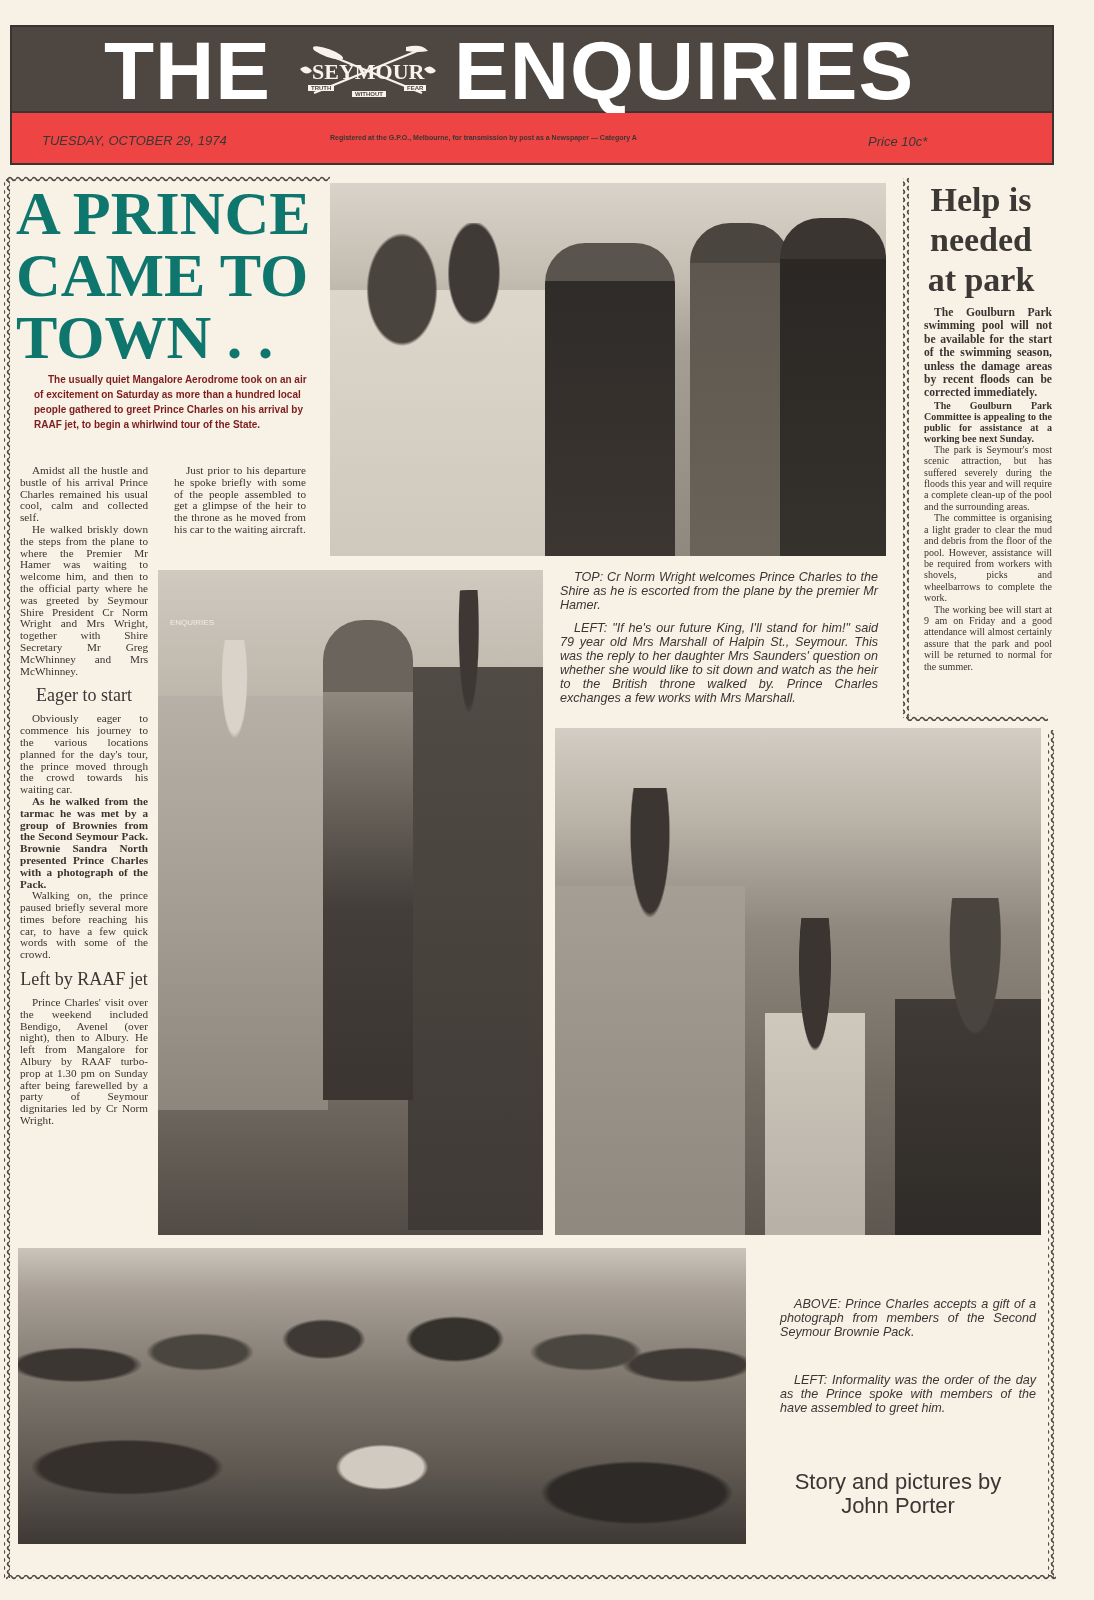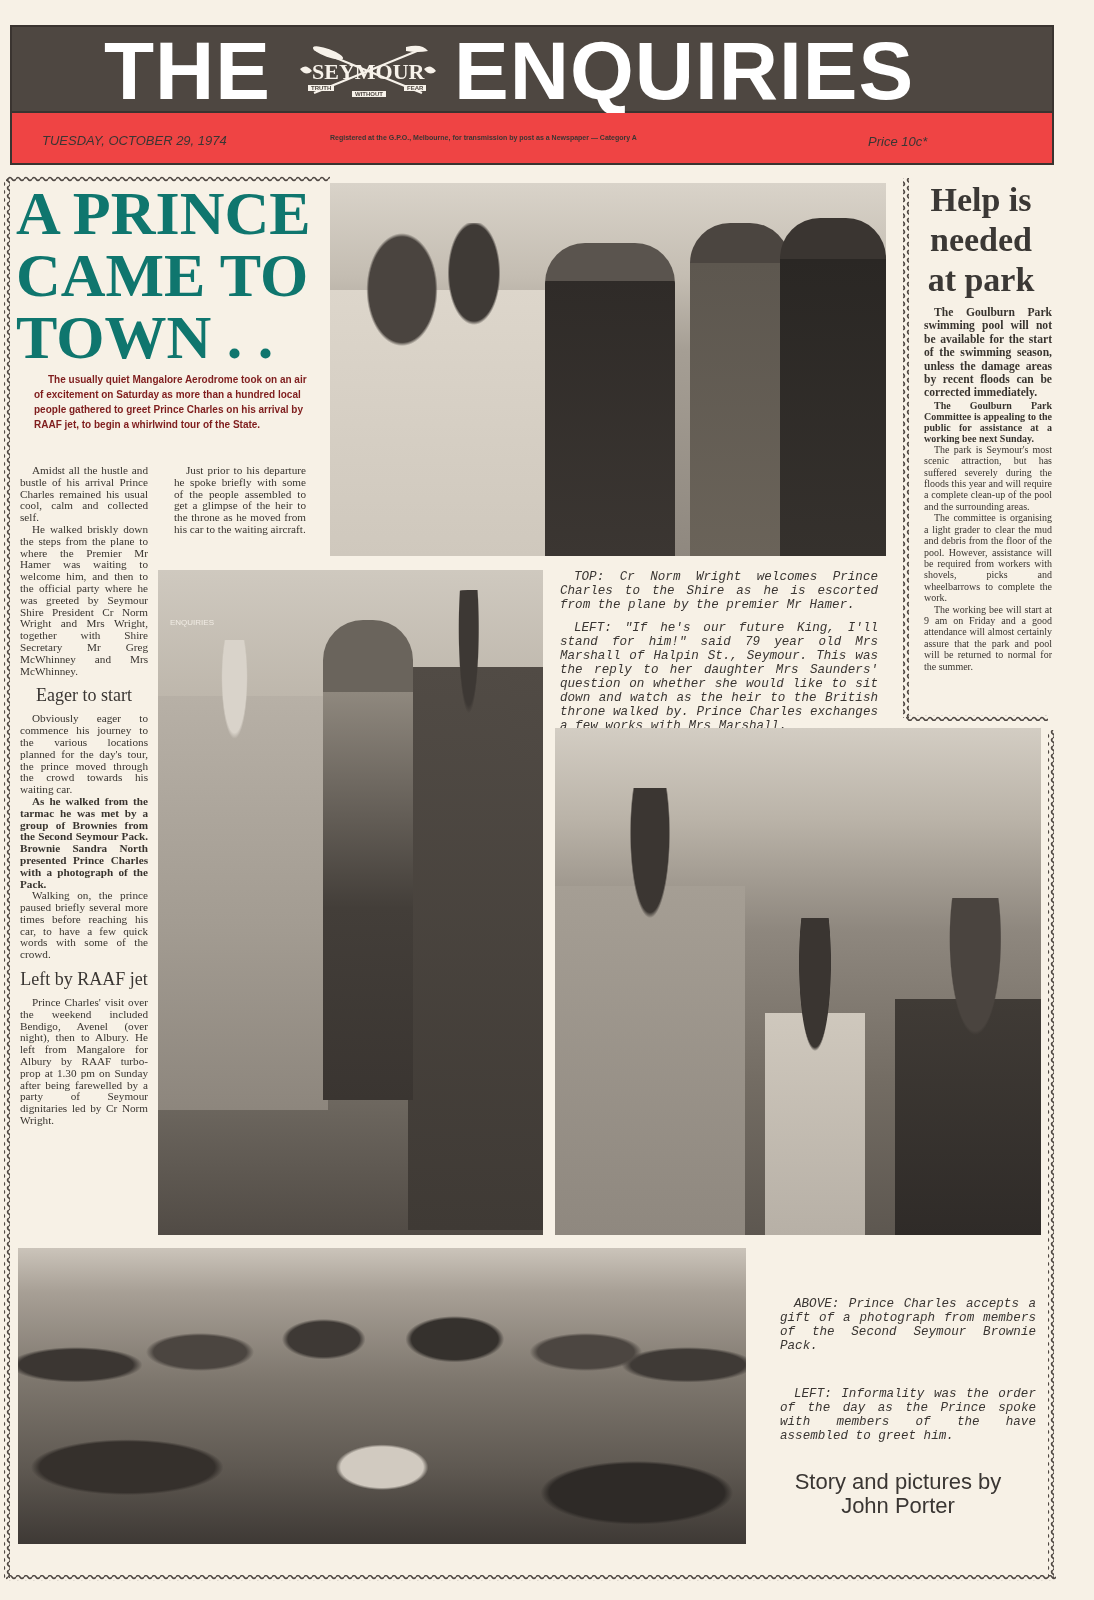--- a/index.html
+++ b/index.html
@@ -50,21 +50,21 @@
     font-size:10px; line-height:15px; color:#7f1d1d; text-indent:14px; margin:0;
   }
   .col { font-family:"Liberation Serif", serif; font-size:11.2px; line-height:11.8px; color:#38342f; text-align:justify; }
   .col p { margin:0; text-indent:12px; }
   .col p.bold { font-weight:bold; }
   .subhead { font-family:"Liberation Serif", serif; font-size:18px; line-height:24px; text-align:center; color:#3a3633; margin:6px 0 6px 0; }
 
   
   .photo { background:#4d7c0f; overflow:hidden; }
   .photo .tone { position:absolute; inset:0; }
-  .caption { font-family:Liberation Mono, monospace; font-style:italic; font-size:12.6px; line-height:14px; color:#3a3633; text-align:justify; }
+  .caption { font-family:Liberation Sans, sans-serif; font-style:italic; font-size:12.6px; line-height:14px; color:#3a3633; text-align:justify; }
   .caption p { margin:0 0 9px 0; text-indent:14px; }
 
   .side-head { left:916px; top:180px; width:130px; font-family:"Liberation Serif", serif; font-weight:bold; font-size:34px; line-height:40px; text-align:center; color:#3b3835; margin:0;}
   .side-col { left:924px; top:306px; width:128px; }
   .side-col p { margin:0; text-indent:10px; }
 
   .byline { left:770px; top:1470px; width:256px; font-family:"Liberation Sans", sans-serif; font-size:22px; line-height:24px; text-align:center; color:#3a3633; }
 </style>
 </head>
 <body>

